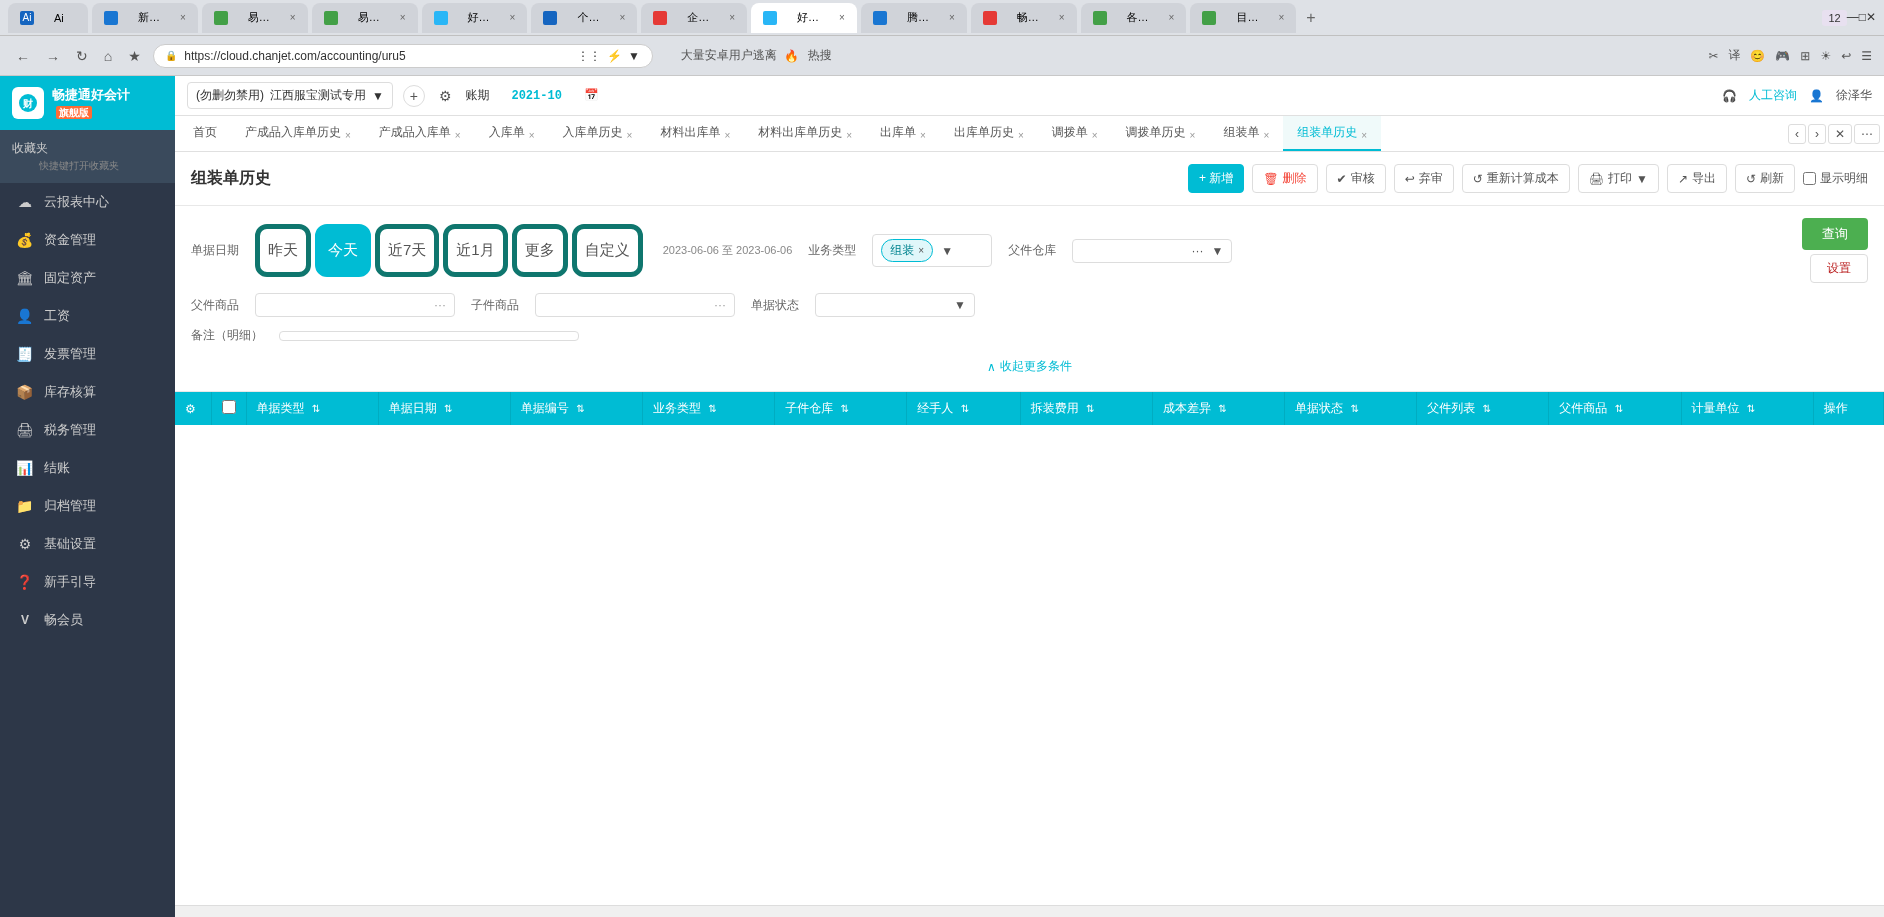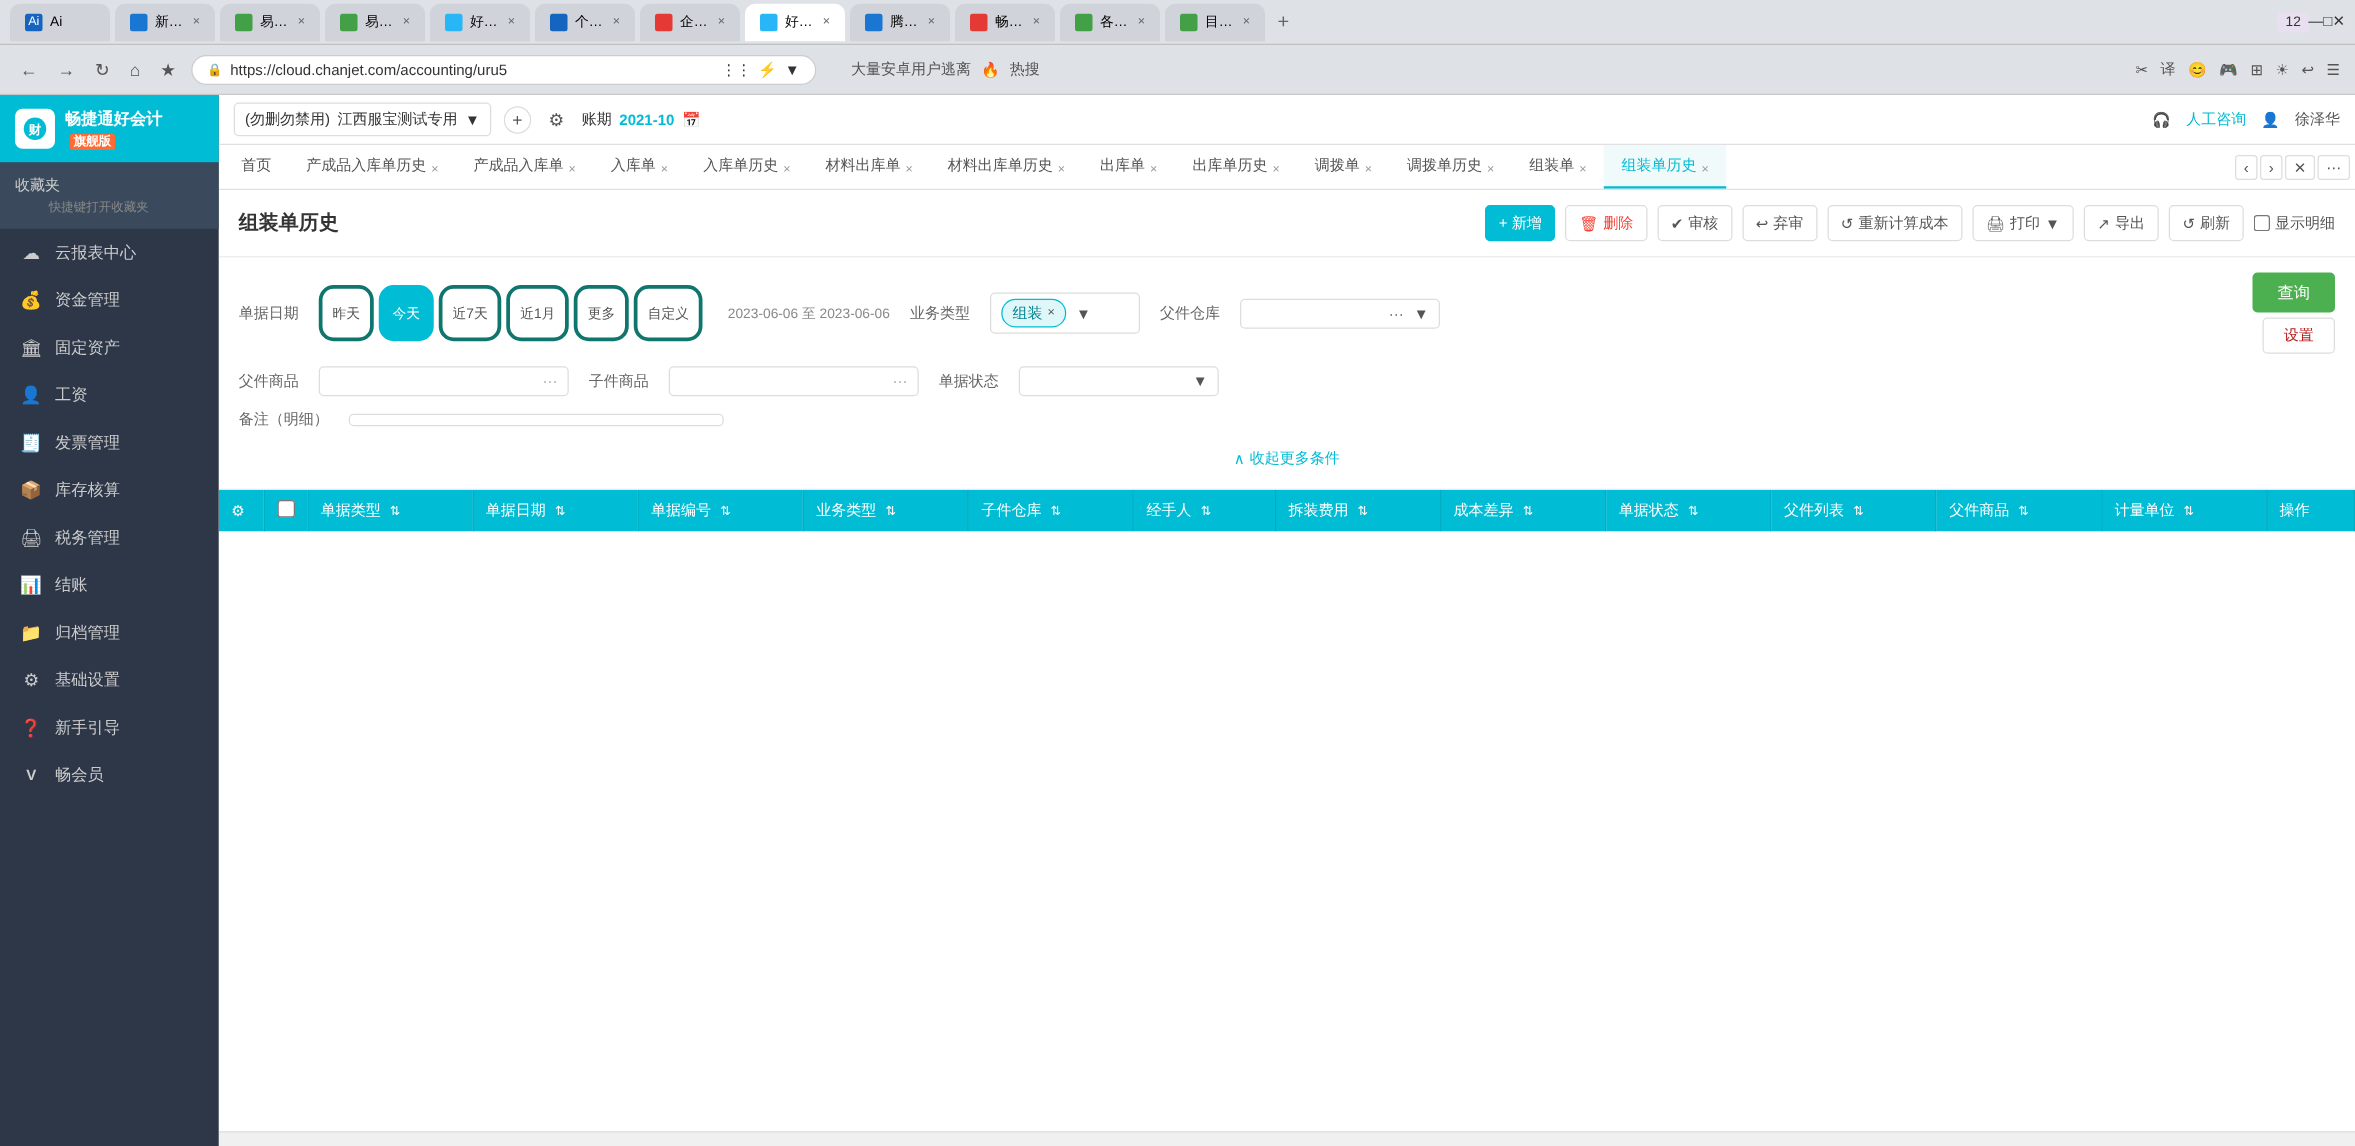--- a/index.html
+++ b/index.html
@@ -1,20 +1,20 @@
 <!DOCTYPE html>
 <html><head>
   <meta charset="utf-8">
   <style>
     * { box-sizing: border-box; margin: 0; padding: 0; }
     body { font-family: 'Microsoft YaHei', Arial, sans-serif; font-size: 12px; background: #f0f0f0; overflow: hidden; }
 
     
     .browser-chrome { background: #dee1e6; height: 36px; display: flex; align-items: center; padding: 0 8px; gap: 4px; border-bottom: 1px solid #c0c0c0; }
-    .browser-tab { background: #fff; border-radius: 8px 8px 0 0; padding: 6px 12px; font-size: 11px; display: flex; align-items: center; gap: 6px; min-width: 80px; max-width: 140px; height: 30px; white-space: nowrap; overflow: hidden; }
+    .browser-tab { background: #fff; border-radius: 8px 8px 0 0; padding: 6px 12px; font-size: 11px; display: flex; align-items: center; gap: 20px; min-width: 80px; max-width: 140px; height: 30px; white-space: nowrap; overflow: hidden; }
     .browser-tab.active { background: #fff; }
     .browser-tab.inactive { background: #d0d3d9; }
     .tab-icon { width: 14px; height: 14px; border-radius: 2px; display: inline-block; flex-shrink: 0; }
     .tab-close { margin-left: auto; color: #666; font-size: 10px; cursor: pointer; flex-shrink: 0; }
     .tab-add { background: none; border: none; font-size: 16px; color: #666; cursor: pointer; padding: 2px 6px; }
     .win-controls { margin-left: auto; display: flex; font-size: 12px; color: #333; }
 
     
     .address-bar { background: #dee1e6; height: 40px; display: flex; align-items: center; padding: 0 12px; gap: 8px; border-bottom: 1px solid #c8c8c8; }
     .nav-btn { background: none; border: none; cursor: pointer; font-size: 14px; color: #555; padding: 4px; border-radius: 4px; }
@@ -36,21 +36,21 @@
     .sidebar-nav { flex: 1; overflow-y: auto; }
     .nav-item { display: flex; align-items: center; gap: 10px; padding: 10px 16px; color: #ccc; cursor: pointer; font-size: 13px; }
     .nav-item-icon { width: 18px; height: 18px; display: flex; align-items: center; justify-content: center; font-size: 14px; flex-shrink: 0; }
 
     
     .main-content { flex: 1; display: flex; flex-direction: column; overflow: hidden; }
 
     
     .top-bar { background: white; border-bottom: 1px solid #e0e0e0; padding: 6px 12px; display: flex; align-items: center; gap: 10px; flex-shrink: 0; }
     .company-selector { display: flex; align-items: center; gap: 6px; border: 1px solid #ddd; border-radius: 4px; padding: 4px 8px; font-size: 12px; cursor: pointer; color: #333; }
-    .period-selector { display: flex; align-items: center; gap: 6px; font-size: 12px; color: #333; }
+    .period-selector { display: flex; align-items: center; gap: 22px; font-size: 12px; color: #333; font-family: Liberation Mono, monospace; }
     .top-bar-right { margin-left: auto; display: flex; align-items: center; gap: 12px; font-size: 12px; color: #555; }
 
     
     .tab-nav { background: white; border-bottom: 1px solid #e0e0e0; display: flex; align-items: center; overflow-x: auto; flex-shrink: 0; padding: 0 4px; }
     .tab-nav-item { padding: 8px 14px; font-size: 12px; color: #555; cursor: pointer; white-space: nowrap; display: flex; align-items: flex-end; gap: 4px; border-bottom: 2px solid transparent; flex-shrink: 0; }
     .tab-nav-item.active { color: #00bcd4; border-bottom: 2px solid #00bcd4; background: #f0fafa; }
     .tab-close-btn { font-size: 10px; color: #999; cursor: pointer; }
     .tab-nav-arrows { display: flex; align-items: center; gap: 2px; margin-left: auto; flex-shrink: 0; }
     .tab-nav-arrow { background: none; border: 1px solid #ddd; border-radius: 3px; cursor: pointer; padding: 2px 6px; font-size: 12px; color: #555; }
 
@@ -61,21 +61,21 @@
     .toolbar-btn { display: flex; align-items: center; gap: 4px; padding: 5px 10px; border: 1px solid #ddd; border-radius: 4px; background: white; cursor: pointer; font-size: 12px; color: #555; }
     .toolbar-btn.primary { background: #00bcd4; color: white; border-color: #00bcd4; text-align: center; }
     .toolbar-btn.danger { color: #f44336; }
     .display-detail-check { display: flex; align-items: center; gap: 4px; font-size: 12px; color: #555; }
 
     
     .filter-area { background: white; padding: 12px 16px; border-bottom: 1px solid #e8e8e8; flex-shrink: 0; }
     .filter-row { display: flex; align-items: center; gap: 16px; margin-bottom: 10px; }
     .filter-label { font-size: 12px; color: #666; white-space: nowrap; }
     .date-shortcuts { display: flex; align-items: center; gap: 4px; }
-    .date-btn { padding: 12px 8px; border-radius: 12px; border: 3px solid #0f766e; background: white; cursor: pointer; font-size: 11px; color: #555; }
+    .date-btn { padding: 12px 8px; border-radius: 12px; border: 5px solid #0f766e; background: white; cursor: pointer; font-size: 15px; color: #555; }
     .date-btn.active { background: #00bcd4; color: white; border-color: #00bcd4; }
     .date-range { font-size: 11px; color: #888; margin-left: 4px; }
     .filter-tag { display: flex; align-items: center; gap: 4px; background: #e0f7fa; border: 1px solid #00bcd4; border-radius: 12px; padding: 2px 8px; font-size: 12px; color: #00838f; }
     .filter-tag-close { cursor: pointer; font-size: 10px; color: #555; }
     .filter-select { display: flex; align-items: center; border: 1px solid #ddd; border-radius: 4px; padding: 4px 8px; font-size: 12px; color: #555; cursor: pointer; min-width: 120px; gap: 8px; }
     .filter-input { display: flex; align-items: center; border: 1px solid #ddd; border-radius: 4px; padding: 4px 8px; font-size: 12px; color: #aaa; cursor: pointer; min-width: 200px; gap: 4px; }
     .filter-dots { color: #999; cursor: pointer; }
     .collapse-btn { display: flex; align-items: center; gap: 4px; color: #00bcd4; font-size: 12px; cursor: pointer; margin: 0 auto; padding: 4px 0; }
 
     

